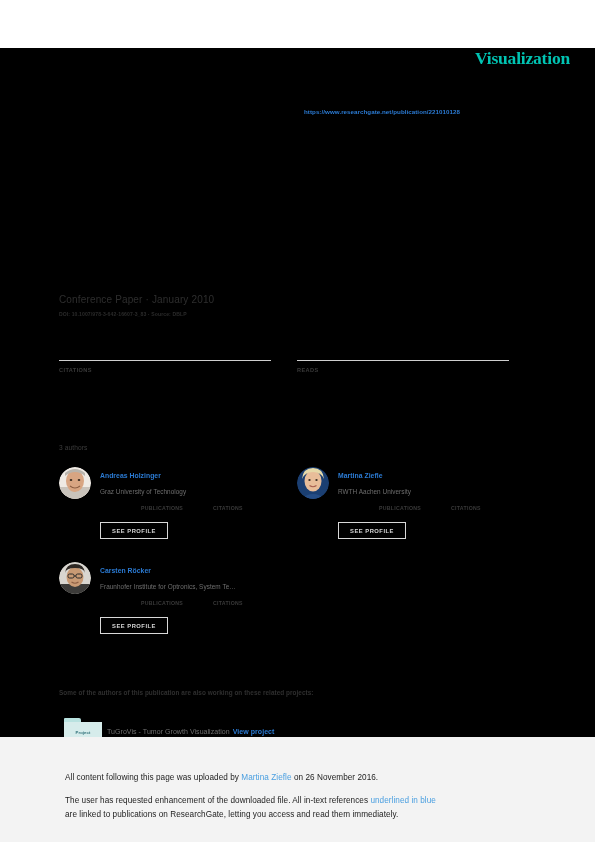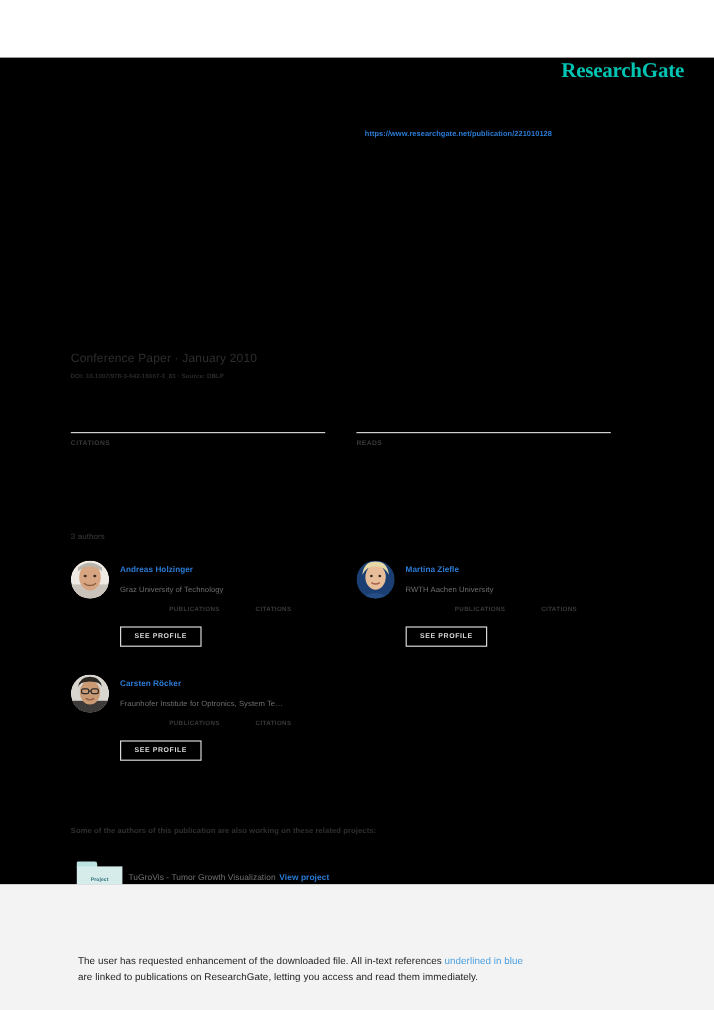--- a/index.html
+++ b/index.html
@@ -289,21 +289,21 @@
     color: #4a9fe0;
   }
 </style>
 </head>
 <body>
 
 <div class="top-band"></div>
 
 <div class="page-body">
 
-  <div class="rg-logo">ResearchGate</div>
+  <div class="rg-logo">Visualization</div>
 
   <div class="pub-url">https://www.researchgate.net/publication/221010128</div>
 
   <div class="hidden-block pub-title"></div>
   <div class="hidden-block pub-abstract"></div>
 
   <div class="meta-type">Conference Paper · January 2010</div>
   <div class="meta-doi">DOI: 10.1007/978-3-642-16607-3_83 · Source: DBLP</div>
 
   <div class="stat stat-citations">
@@ -420,17 +420,20 @@
       <div class="folder-label">Project</div>
     </div>
     <div class="project-text">
       <span>TuGroVis - Tumor Growth Visualization</span><span class="project-link">View project</span>
     </div>
   </div>
 
 </div>
 
 <div class="footer">
+  <div class="footer-line footer-line-1">
+    <span>All content following this page was uploaded by </span><span class="footer-link">Martina Ziefle</span><span> on 26 November 2016.</span>
+  </div>
   <div class="footer-line footer-line-3">are linked to publications on ResearchGate, letting you access and read them immediately.</div>
   <div class="footer-line footer-line-2">
     <span>The user has requested enhancement of the downloaded file. All in-text references </span><span class="footer-link">underlined in blue</span>
   </div>
 </div>
 
 </body></html>

